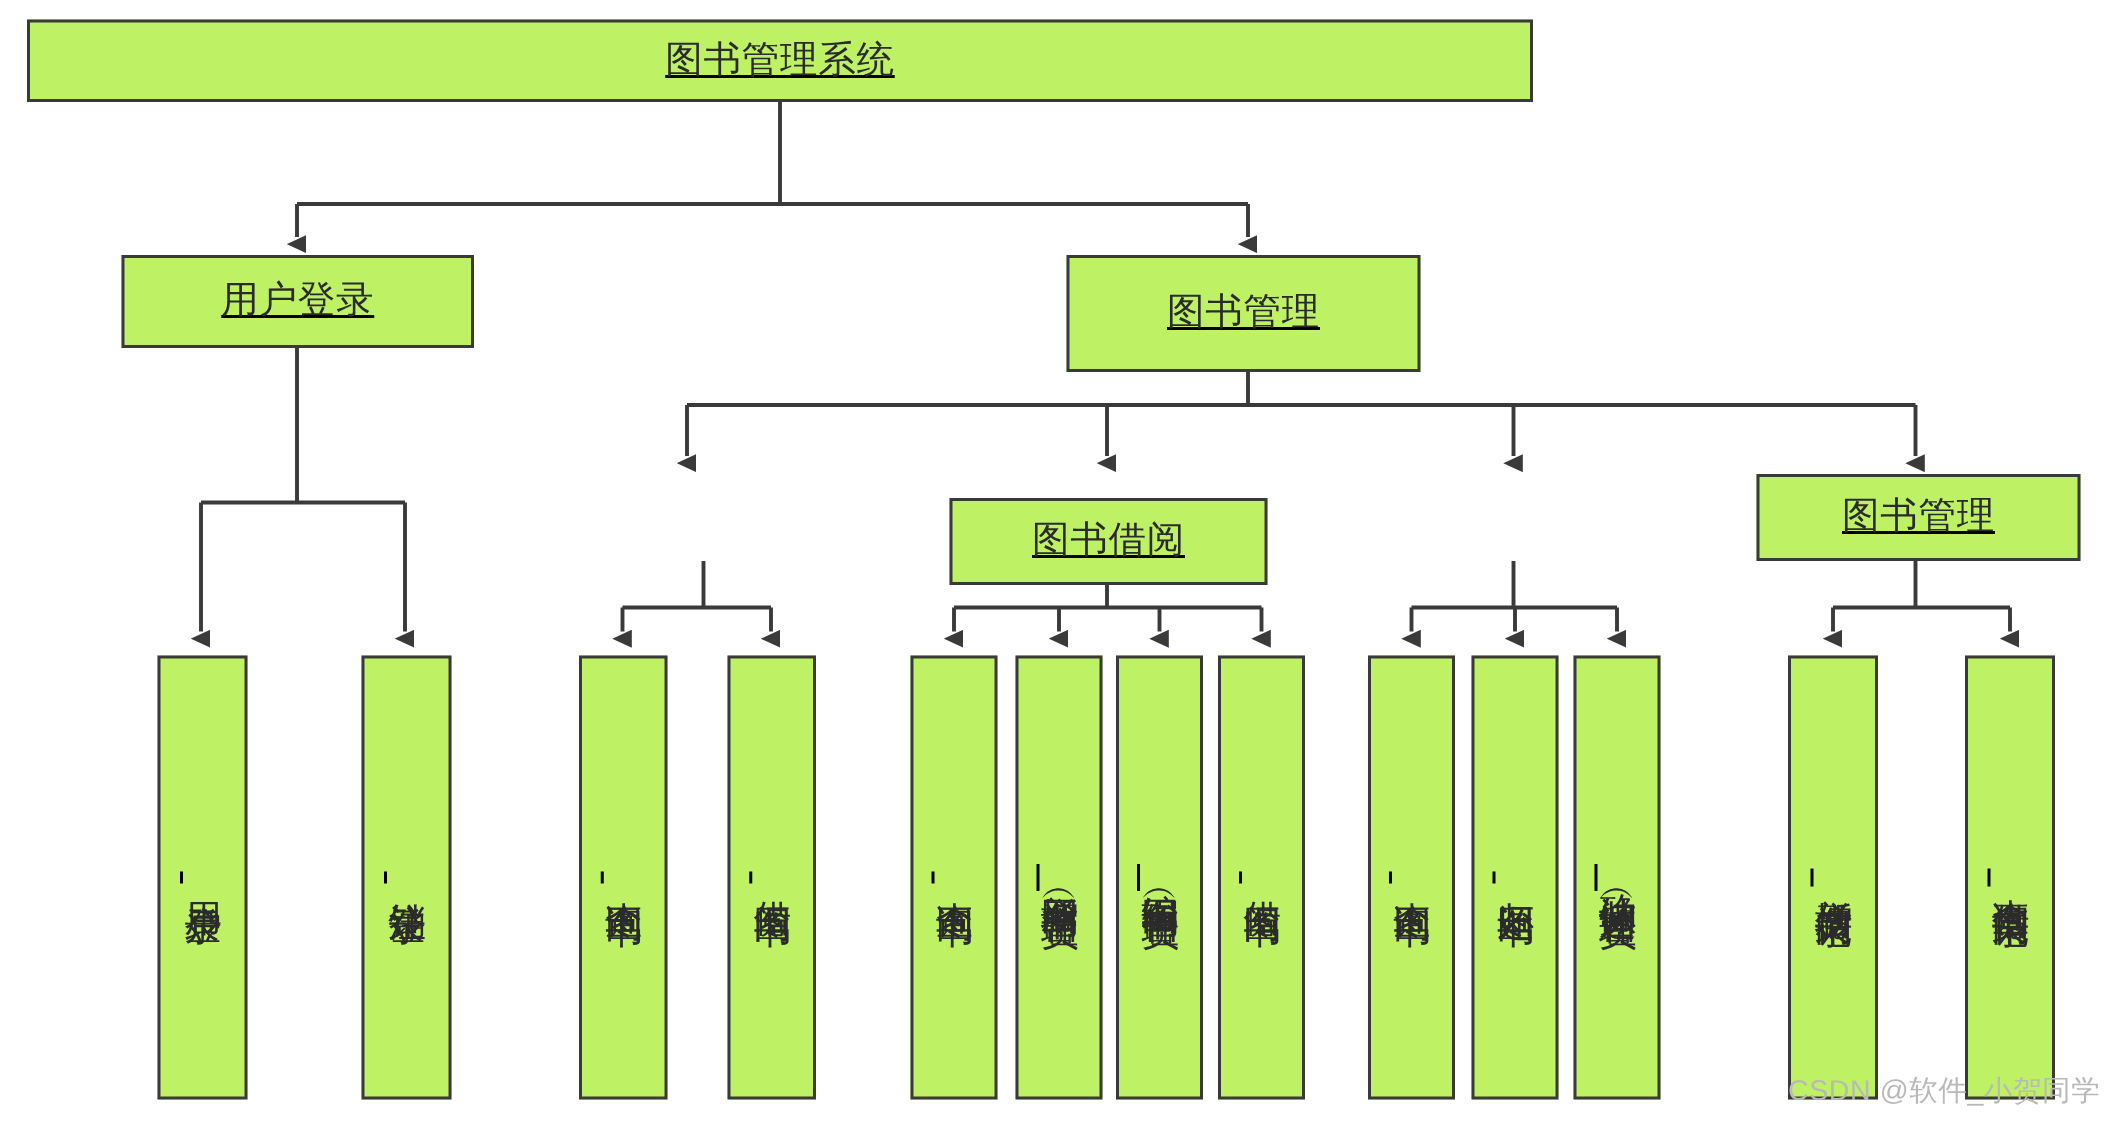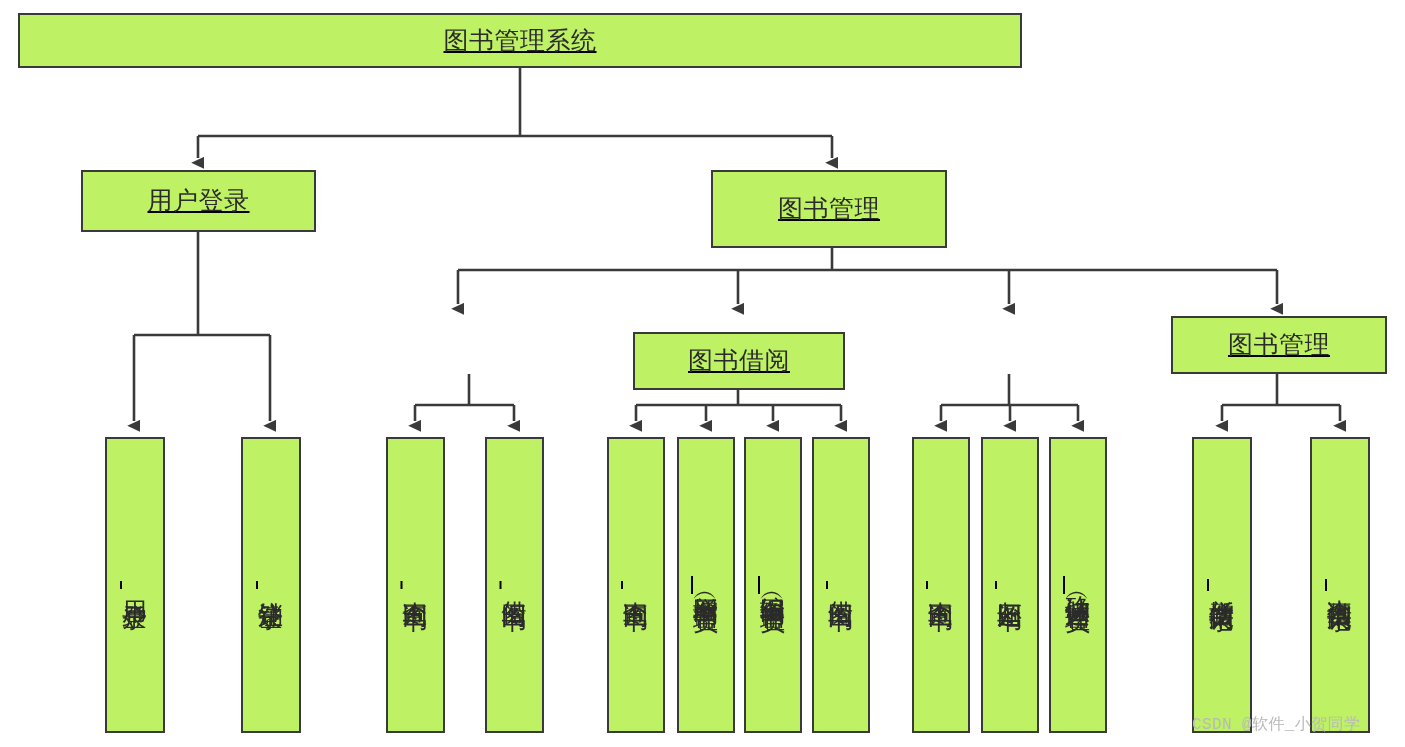--- a/index.html
+++ b/index.html
@@ -60,26 +60,25 @@
     font-size: 25px;
     line-height: 1.12;
     letter-spacing: 2px;
     text-align: center;
     max-height: 100%;
   }
   #watermark {
     position: absolute;
     left: 1192px;
     top: 714px;
-    font-size: 16px;
+    font-size: 19px;
     color: #b9b9b9;
     letter-spacing: 0.4px;
     white-space: nowrap;
     z-index: 3;
-    font-family: Liberation Mono, monospace;
   }
 </style>
 </head>
 <body>
 
 <div id="canvas">
 
   <svg id="wires" viewBox="0 0 1405 747" width="1405" height="747" aria-hidden="true">
     <defs>
       <marker id="arw" markerWidth="12" markerHeight="13" refX="1.2" refY="6.2" orient="auto" markerUnits="userSpaceOnUse">

